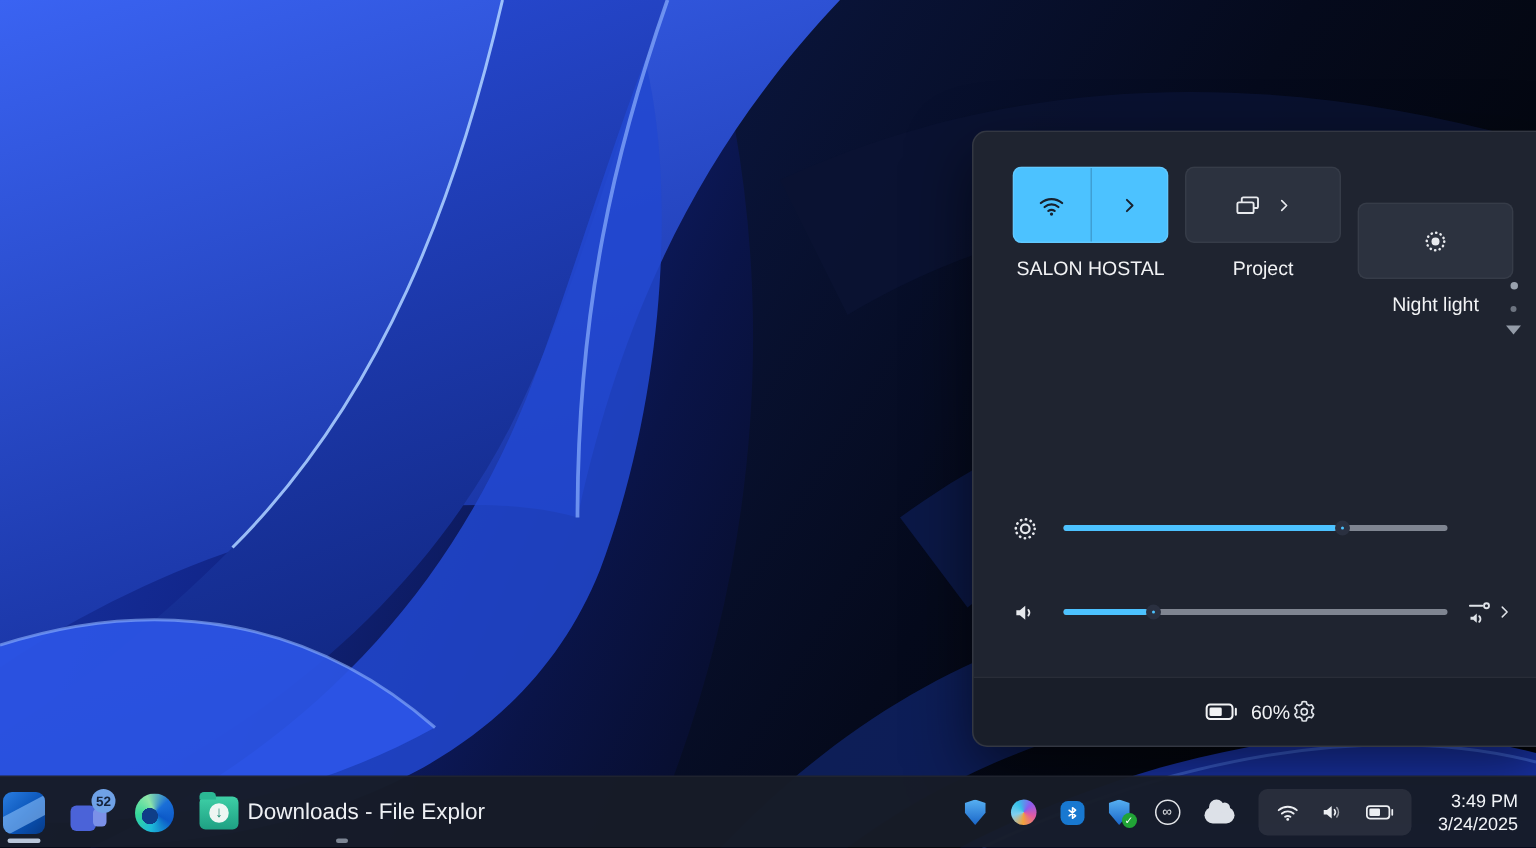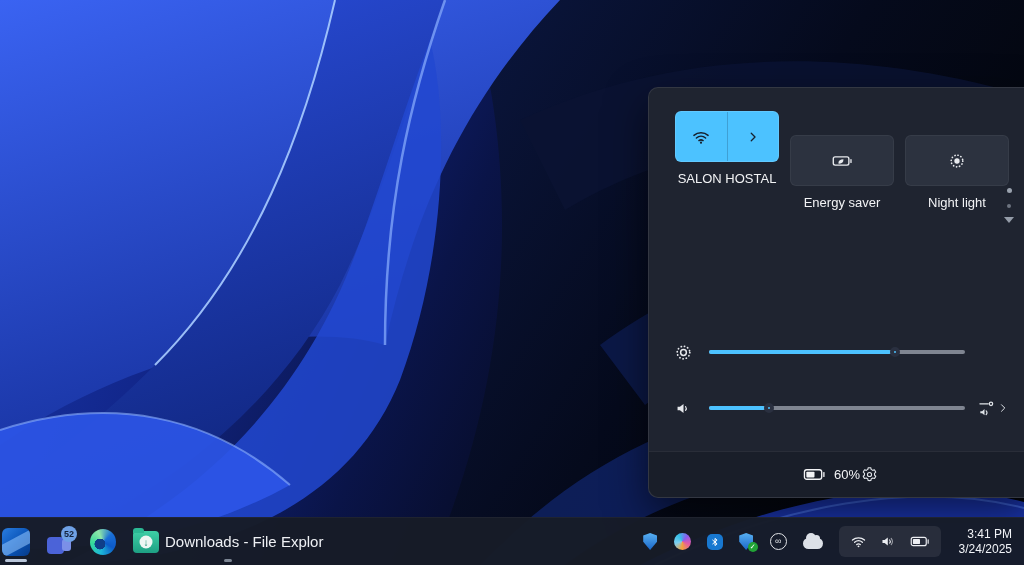--- a/index.html
+++ b/index.html
@@ -151,32 +151,36 @@
           </div>
           <div class="half">
             <svg class="ic" width="14" height="14" viewBox="0 0 24 24" fill="none" stroke="currentColor" stroke-width="2.2" stroke-linecap="round" stroke-linejoin="round">
                 <path d="M9 5.5 L15.5 12 L9 18.5"></path>
               </svg>
           </div>
         </div>
         <div class="tile-label">SALON HOSTAL</div>
       </div>
 
-
-
-      <div class="tile-cell row2">
+      <div class="tile-cell">
         <div class="tile dark">
-          <svg class="ic" width="22" height="22" viewBox="0 0 24 24" fill="none" stroke="currentColor" stroke-width="1.5" stroke-linecap="round">
-            <rect x="2.5" y="7.5" width="17" height="9" rx="2"></rect>
-            <path d="M21.8 10.5 v3"></path>
-            <path d="M8 14.8 c0-3.1 2.3-4.6 5.6-4.6 c0 3.1-1.6 4.8-4.3 4.8 z" fill="currentColor" stroke="none"></path>
+          <svg class="ic" width="20" height="20" viewBox="0 0 24 24" fill="none" stroke="currentColor" stroke-width="1.5" stroke-linejoin="round">
+            <rect x="7" y="5.5" width="13" height="8.5" rx="1.3"></rect>
+            <rect x="3.5" y="9.5" width="13" height="8.5" rx="1.3" fill="#2c323f"></rect>
           </svg>
-        </div>
-        <div class="tile-label">Energy saver</div>
-      </div>
+          <span class="chev">
+            <svg class="ic" width="12" height="12" viewBox="0 0 24 24" fill="none" stroke="currentColor" stroke-width="2.2" stroke-linecap="round" stroke-linejoin="round">
+                <path d="M9 5.5 L15.5 12 L9 18.5"></path>
+              </svg>
+          </span>
+        </div>
+        <div class="tile-label">Project</div>
+      </div>
+
+
 
 
       <div class="tile-cell row2">
         <div class="tile dark">
           <svg class="ic" width="20" height="20" viewBox="0 0 24 24" fill="none" stroke="currentColor" stroke-width="2" stroke-linecap="round">
             <circle cx="12" cy="12" r="3.2" fill="currentColor" stroke="none"></circle>
             <circle cx="12" cy="12" r="7" stroke-dasharray="0.2 3.5"></circle>
           </svg>
         </div>
         <div class="tile-label">Night light</div>
@@ -310,18 +314,18 @@
             <path d="M15.8 7.6 a7 7 0 0 1 0 8.8" opacity="0.6"></path>
         </svg>
         <svg width="20" height="13" viewBox="0 0 24 14" fill="none" stroke="#eceef2" stroke-width="1.4">
           <rect x="1.5" y="2" width="18" height="10" rx="2.4"></rect>
           <rect x="3.5" y="4" width="8.5" height="6" rx="1" fill="#eceef2" stroke="none"></rect>
           <path d="M21.8 5 v4" stroke-linecap="round"></path>
         </svg>
       </span>
 
       <span class="clock">
-        <div>3:41 PM</div>
+        <div>3:49 PM</div>
         <div>3/24/2025</div>
       </span>
     </div>
   </div>
 </div>
 
 </body></html>

